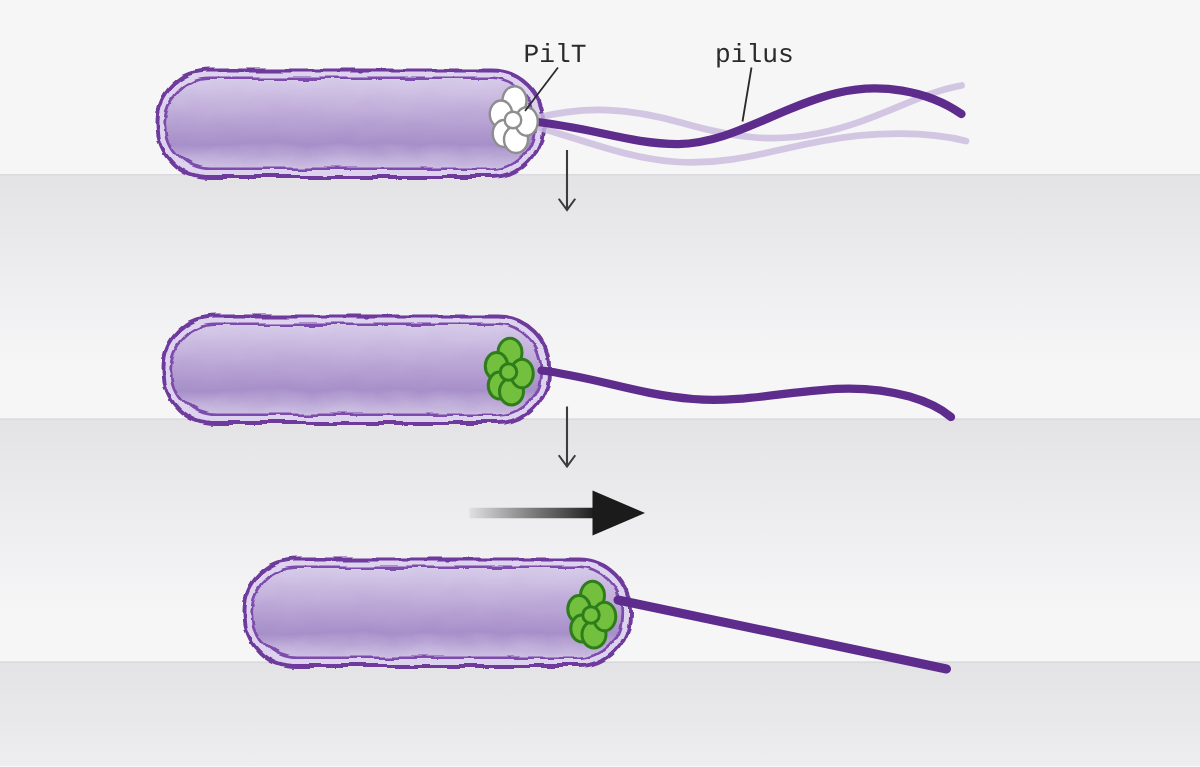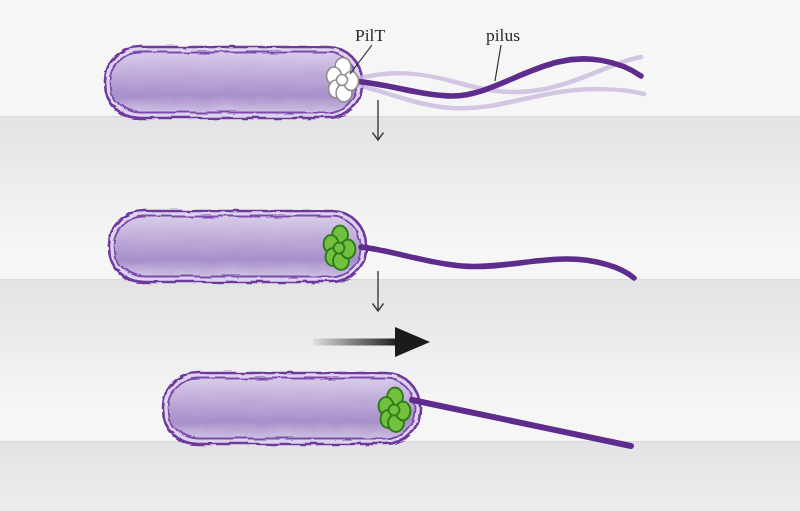--- a/index.html
+++ b/index.html
@@ -1,20 +1,20 @@
 <!DOCTYPE html>
 <html style="--bg: #f6f6f7; --band-shadow: #e3e3e6; --band-mid: #eeeef0; --band-edge: #d9d9dd; --cell-outline: #6e3a9c; --cell-outline-inner: #7d4bab; --cell-wall-fill: #ddd3ee; --cell-body-top: #d7cce9; --cell-body-mid: #c5b3dd; --cell-body-low: #a78fc9; --cell-body-bottom: #cfc2e4; --pilus: #5d2c8c; --pilus-ghost: #c9badd; --rosette-white-fill: #ffffff; --rosette-white-stroke: #8e8e8e; --rosette-green-fill: #72c03e; --rosette-green-stroke: #2f7d1a; --label-text: #2b2b2b; --leader-line: #2b2b2b; --thin-arrow: #3c3c3c; --motion-arrow: #1b1b1b;"><head>
 <meta charset="utf-8">
 <style>
   html,body{margin:0;padding:0;background:#fff;}
   .figure{
     position:relative;
     width:800px;height:511px;
     background:var(--bg,#f6f6f7);
-    font-family:Liberation Serif, serif;
+    font-family:Liberation Mono, monospace;
     overflow:hidden;
   }
   svg{display:block;}
 
   .bg-rect{fill:var(--bg,#f6f6f7);}
   .band-rect{fill:url(#bandGrad);}
   .band-edge{stroke:var(--band-edge,#d9d9dd);stroke-width:1;opacity:.85;}
 
   .cell-outer{fill:var(--cell-wall-fill,#ddd3ee);stroke:var(--cell-outline,#6e3a9c);stroke-width:2.6;}
   .cell-inner{fill:url(#bodyGrad);stroke:var(--cell-outline-inner,#7d4bab);stroke-width:1.8;}

